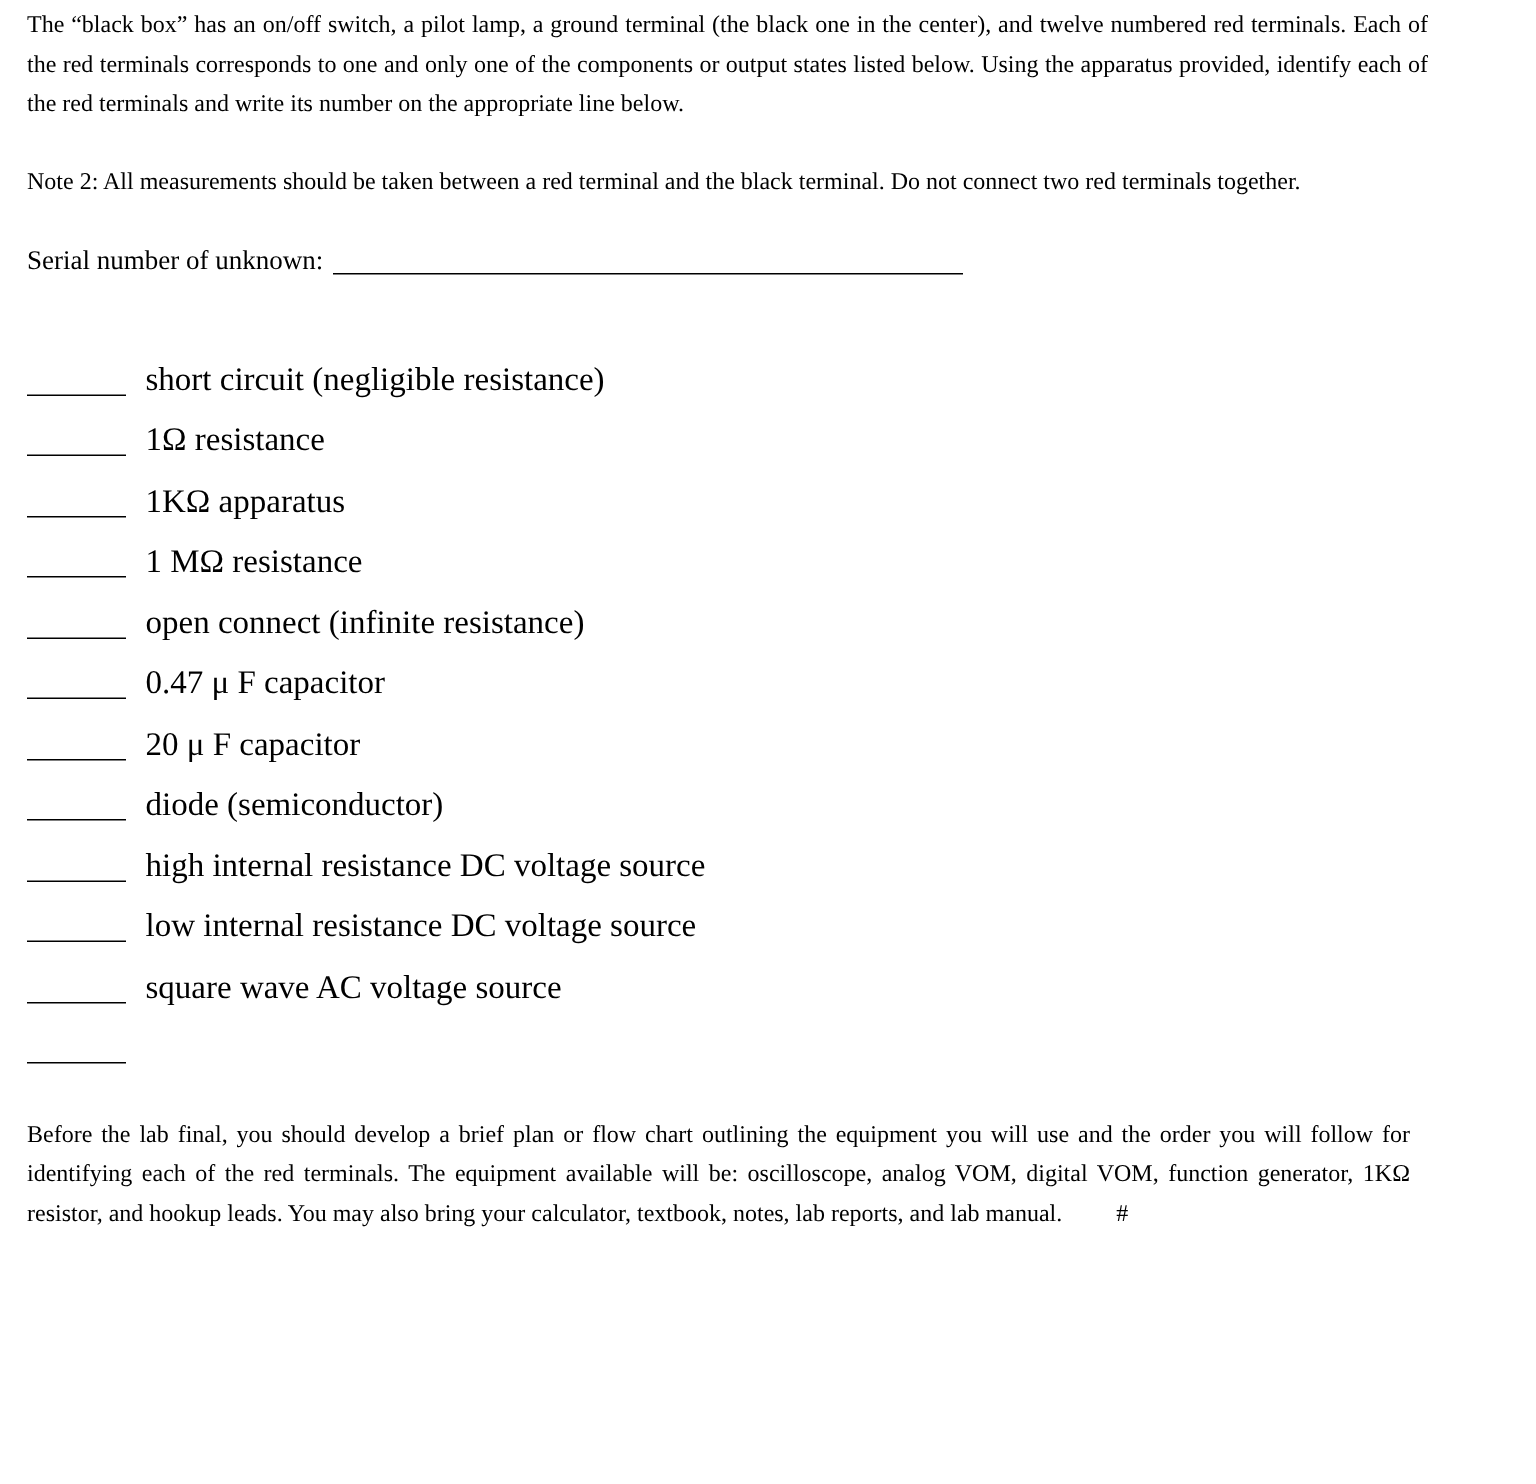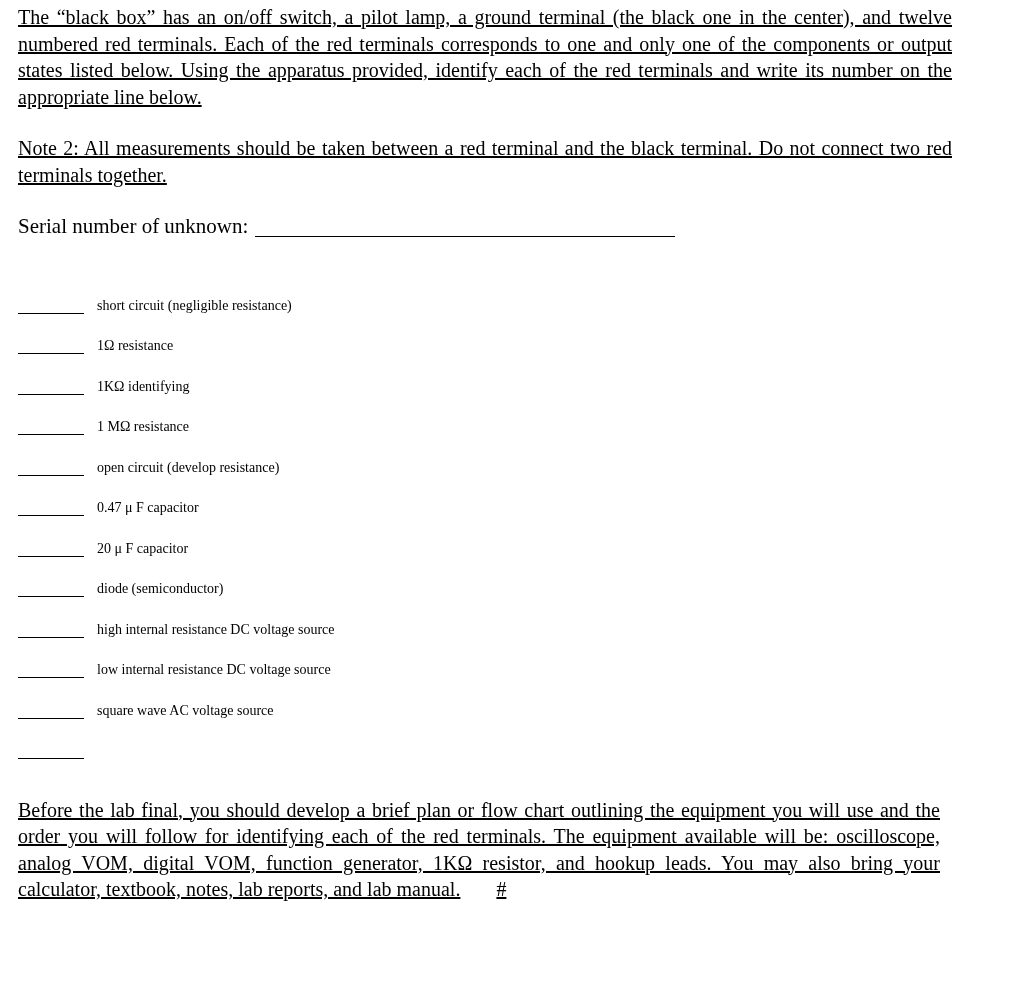--- a/index.html
+++ b/index.html
@@ -11,47 +11,46 @@
     width: 1024px;
     height: 989px;
     overflow: hidden;
     font-family: "Liberation Serif", serif;
     color: #000000;
   }
   .doc {
     padding: 4px 72px 0 18px; 
   }
   .para {
-    font-size: 20px;
+    font-size: 16px;
     line-height: 26.5px;
     text-align: justify;
     margin: 0 0 25px 0;
-    text-decoration: underline;
   }
   .serial-row {
-    font-size: 21px;
+    font-size: 18px;
     line-height: 26.5px;
     margin: 0 0 53px 0;
     white-space: nowrap;
   }
   .blank {
     display: inline-block;
     border-bottom: 1.4px solid #000;
     height: 16px;
     vertical-align: -4px;
   }
   .serial-blank {
     width: 420px;
     margin-left: 7px;
   }
   .answer-list {
     margin: 0;
   }
   .item {
-    font-size: 14px;
+    font-size: 22px;
     line-height: 26.5px;
     margin: 0 0 14px 0;
     white-space: nowrap;
   }
   .item .blank {
     width: 66px;
     margin-right: 13px;
   }
   .closing {
     margin: 32px 12px 0 0;
@@ -70,23 +69,23 @@
 
   <p class="para">Note 2:  All measurements should be taken between a red terminal and the black terminal.  Do not connect two red terminals together.</p>
 
   <div class="serial-row">
     <span>Serial number of unknown:</span><span class="blank serial-blank"></span>
   </div>
 
   <div class="answer-list">
     <div class="item"><span class="blank"></span><span>short circuit (negligible resistance)</span></div>
     <div class="item"><span class="blank"></span><span>1Ω resistance</span></div>
-    <div class="item"><span class="blank"></span><span>1KΩ identifying</span></div>
+    <div class="item"><span class="blank"></span><span>1KΩ apparatus</span></div>
     <div class="item"><span class="blank"></span><span>1 MΩ resistance</span></div>
-    <div class="item"><span class="blank"></span><span>open circuit (develop resistance)</span></div>
+    <div class="item"><span class="blank"></span><span>open connect (infinite resistance)</span></div>
     <div class="item"><span class="blank"></span><span>0.47 μ F capacitor</span></div>
     <div class="item"><span class="blank"></span><span>20 μ F capacitor</span></div>
     <div class="item"><span class="blank"></span><span>diode (semiconductor)</span></div>
     <div class="item"><span class="blank"></span><span>high internal resistance DC voltage source</span></div>
     <div class="item"><span class="blank"></span><span>low internal resistance DC voltage source</span></div>
     <div class="item"><span class="blank"></span><span>square wave AC voltage source</span></div>
     <div class="item"><span class="blank"></span></div>
   </div>
 
   <p class="para closing"><span>Before the  lab final, you should develop a brief plan or flow chart outlining the equipment you will use and the order you will follow for identifying each of the red terminals. The equipment available will be: oscilloscope, analog VOM, digital VOM, function generator, 1KΩ resistor, and hookup leads.  You may also bring your calculator, textbook, notes, lab reports, and lab manual.</span><span class="hash">#</span></p>

